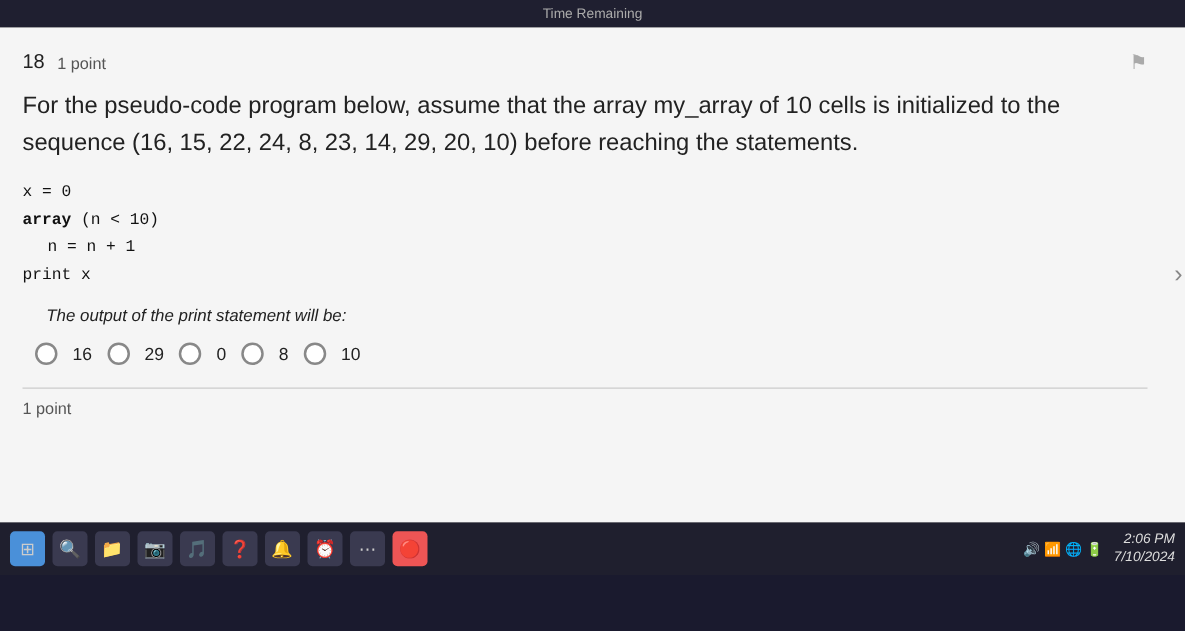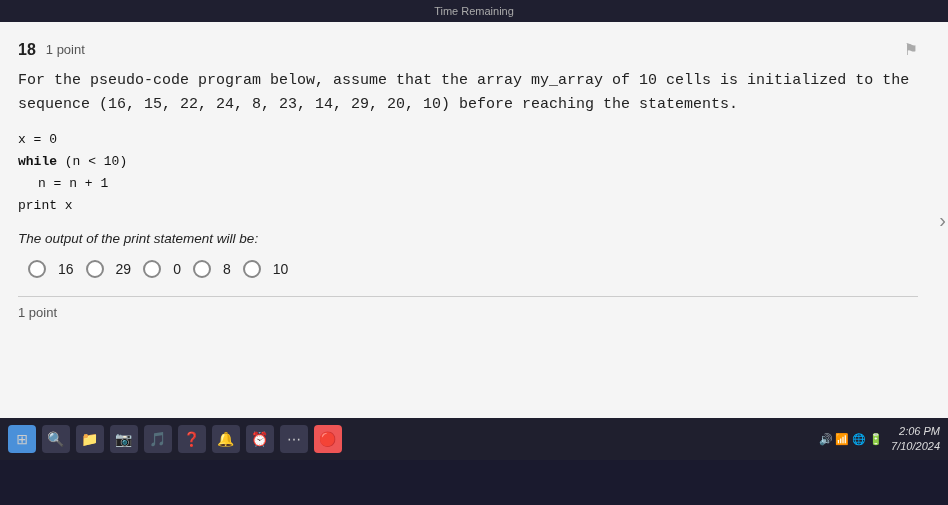--- a/index.html
+++ b/index.html
@@ -40,56 +40,56 @@
       padding: 18px 30px 18px 18px;
     }
     .question-header {
       display: flex;
       align-items: center;
       gap: 10px;
       margin-bottom: 10px;
     }
     .question-number {
       font-size: 16px;
-      font-weight: bold;
+      font-weight: normal;
       color: #222;
     }
     .question-points {
       font-size: 13px;
       color: #555;
     }
     .flag-icon {
       margin-left: auto;
       font-size: 16px;
       color: #aaa;
       cursor: pointer;
     }
     .question-text {
-      font-size: 15px;
+      font-size: 19px;
       color: #222;
       line-height: 1.6;
       margin-bottom: 12px;
-      font-family: Liberation Mono, monospace;
     }
     .code-block {
       font-family: 'Courier New', Courier, monospace;
       font-size: 13px;
       color: #111;
       line-height: 1.7;
       margin: 8px 0 14px 0;
       background: transparent;
     }
     .code-block .indent1 {
       padding-left: 20px;
     }
     .answer-prompt {
       font-size: 13.5px;
       color: #222;
       margin-bottom: 14px;
       font-style: italic;
+      margin-left: 19px;
     }
     .options-list {
       list-style: none;
       display: flex;
       flex-direction: row;
       gap: 12px;
       margin-left: 10px;
     }
     .option-item {
       display: flex;
@@ -201,21 +201,21 @@
       <span class="question-points">1 point</span>
       <span class="flag-icon">⚑</span>
     </div>
 
     <div class="question-text">
       <span>For the pseudo-code program below, assume that the array my_array of 10 cells is initialized to the sequence (16, 15, 22, 24, 8, 23, 14, 29, 20, 10) before reaching the statements.</span>
     </div>
 
     <div class="code-block">
       <div>x = 0</div>
-      <div><strong>while</strong> (n &lt; 10)</div>
+      <div><strong>array</strong> (n &lt; 10)</div>
       <div class="indent1">n = n + 1</div>
       <div>print x</div>
     </div>
 
     <div class="answer-prompt">The output of the print statement will be:</div>
 
     <ul class="options-list">
       <li class="option-item">
         <div class="radio-btn"></div>
         <span>16</span>

